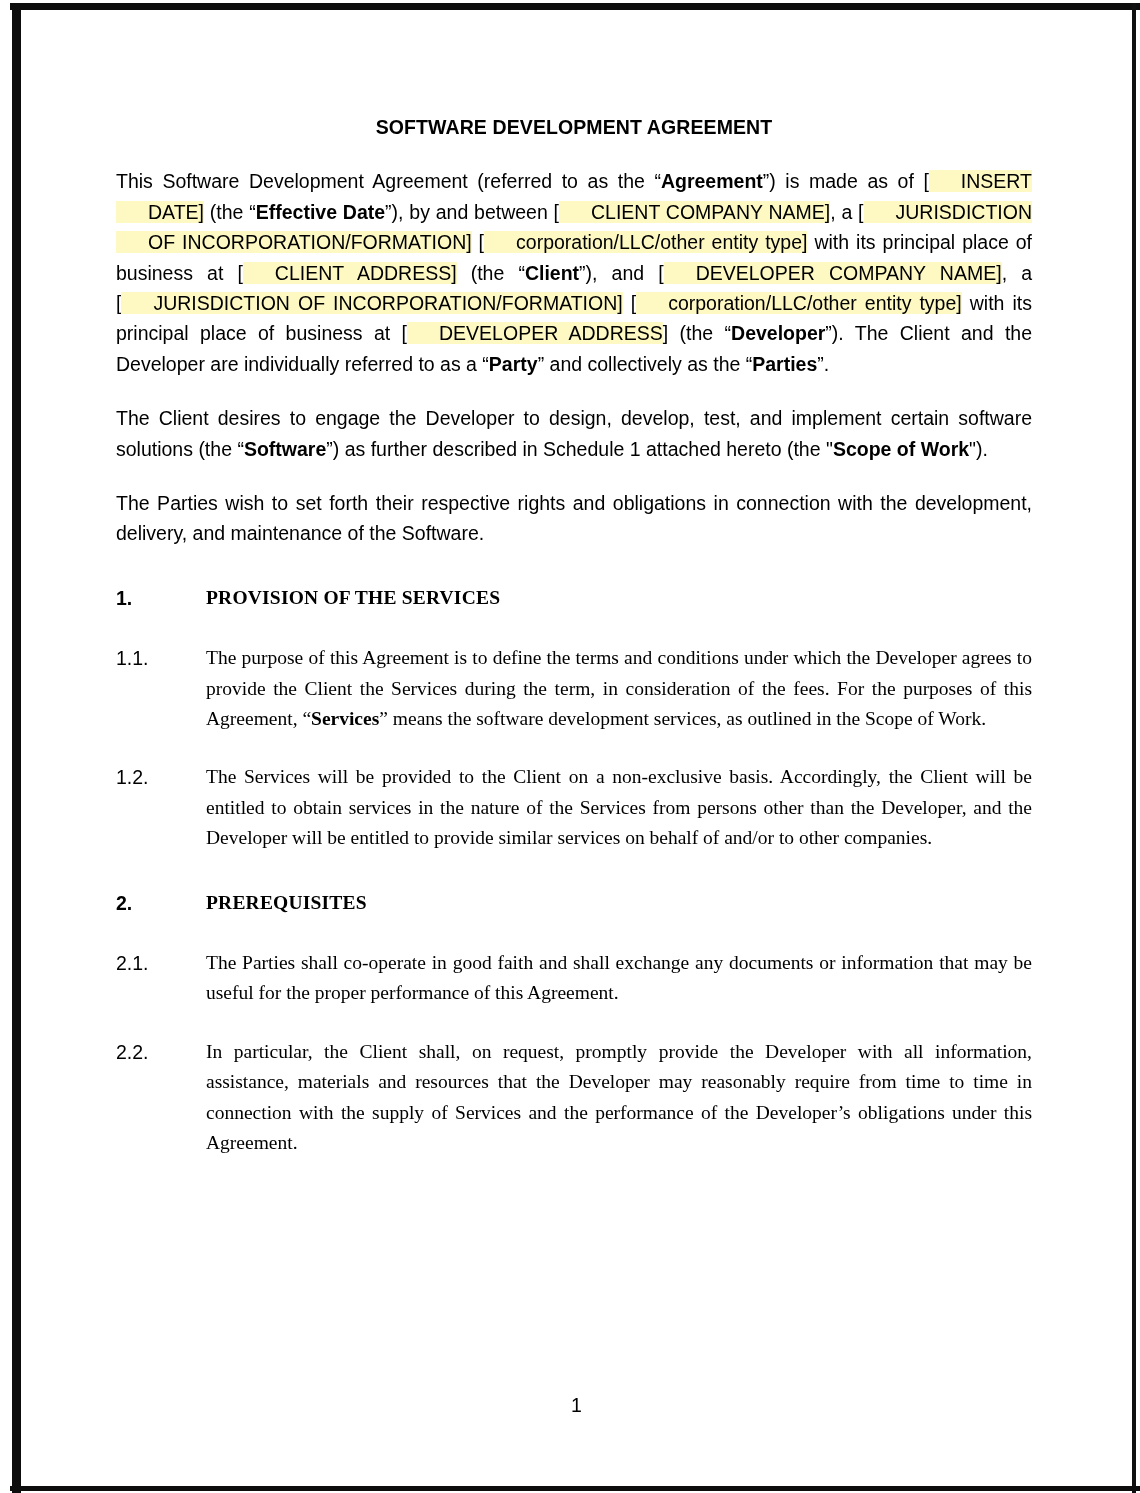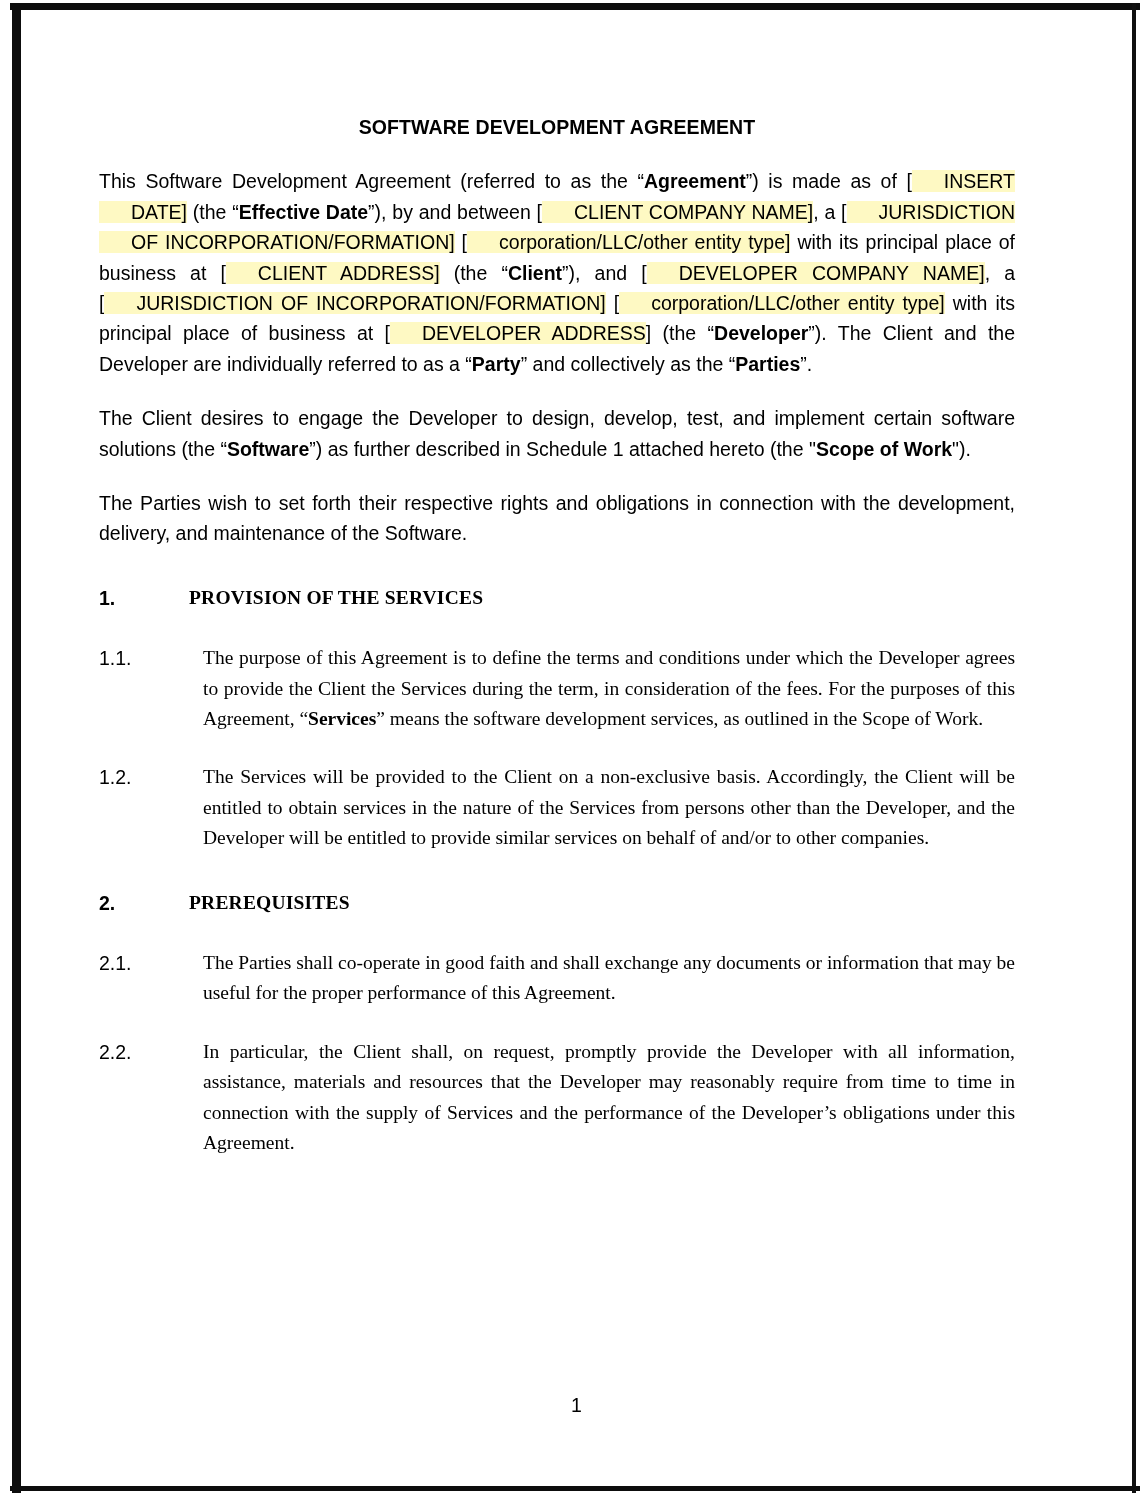--- a/index.html
+++ b/index.html
@@ -48,21 +48,21 @@
   .sheet {
     position: absolute;
     left: 21px;
     top: 10px;
     right: 8px;
     bottom: 7px;
     background: #ffffff;
   }
   .content {
     position: absolute;
-    left: 78px;      
+    left: 95px;      
     top: 105px;
     width: 916px;    
   }
 
   .doc-title {
     text-align: center;
     font-size: 19.5px;
     font-weight: bold;
     letter-spacing: 0.1px;
     margin: 0 0 26px 0;
@@ -106,21 +106,21 @@
     text-align: justify;
     text-justify: inter-word;
     font-family: Liberation Serif, serif;
   }
   .clause.heading {
     margin-top: 34px;
     margin-bottom: 30px;
     font-weight: bold;
   }
   .clause.heading .txt { text-align: left; letter-spacing: 0.2px; }
-  .clause.sub { margin-bottom: 28px; gap: 14px; }
+  .clause.sub { margin-bottom: 28px; }
   .clause.last { margin-bottom: 0; }
 
   .page-number {
     position: absolute;
     left: 0;
     right: 0;
     top: 1386px;
     text-align: center;
     font-size: 19.5px;
     line-height: 1;

